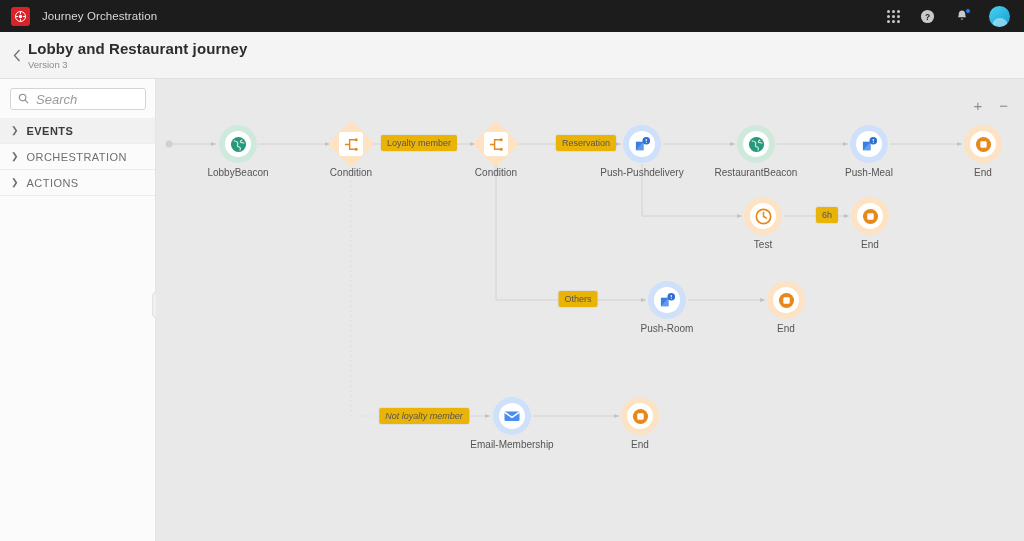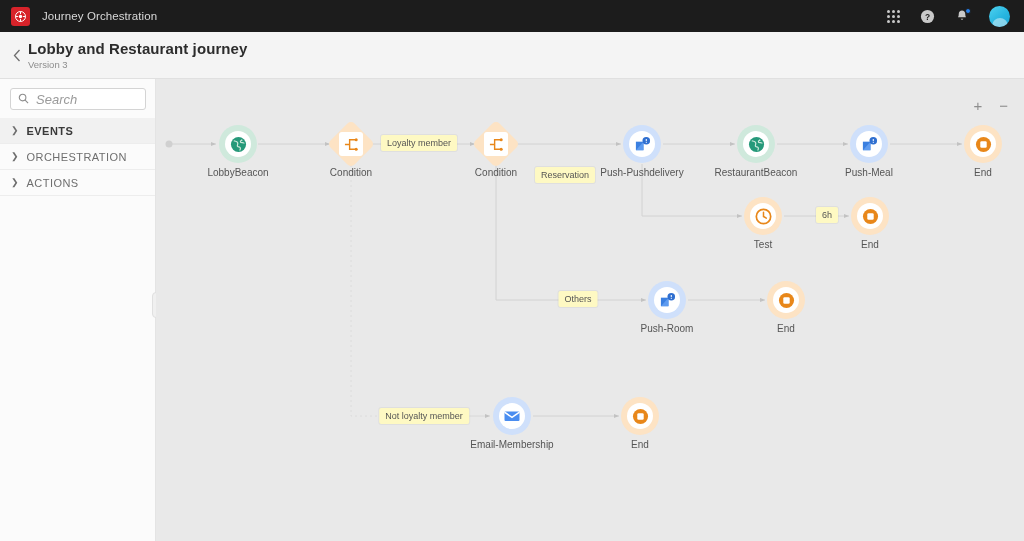--- a/index.html
+++ b/index.html
@@ -150,21 +150,21 @@
                      display: flex; align-items: center; justify-content: center; }
   .n-blue { background: #cfe0fb; }
   .n-blue .inner { width: 26px; height: 26px; border-radius: 50%; background: #fff;
                    display: flex; align-items: center; justify-content: center; }
   .n-diamond { background: #fde3c4; }
   .n-diamond .inner { width: 24px; height: 24px; border-radius: 3px; background: #fff;
                       display: flex; align-items: center; justify-content: center; }
 
   .edge-label {
     position: absolute; transform: translate(-50%, -50%);
-    background: #fef9c3; color: #555; font-size: 9px;
+    background: #eab308; color: #555; font-size: 9px;
     padding: 3px 6px; border-radius: 2px; white-space: nowrap;
     box-shadow: 0 0 0 1px rgba(0,0,0,.04); cursor: pointer;
   }
   .start-dot {
     position: absolute; width: 7px; height: 7px; border-radius: 50%;
     background: #d0d0d0; transform: translate(-50%,-50%);
   }
 </style>
 </head>
 <body>
@@ -489,19 +489,19 @@
             <circle cx="9" cy="9" r="8" fill="#e8871a"></circle>
             <rect x="5.6" y="5.6" width="6.8" height="6.8" rx="1.4" fill="#fff"></rect>
           </svg>
         </span>
           </div>
       </div>
       <div class="node-label">End</div>
     </div>
 
     <div class="edge-label" style="left:263px; top:64px;">Loyalty member</div>
-    <div class="edge-label" style="left:409px; top:64px;margin-top:32px;">Reservation</div>
+    <div class="edge-label" style="left:430px; top:64px;">Reservation</div>
     <div class="edge-label" style="left:659px; top:136px;margin-left:12px;">6h</div>
     <div class="edge-label" style="left:422px; top:220px;">Others</div>
-    <div class="edge-label" style="left:268px; top:337px;">Not loyalty member</div>
+    <div class="edge-label" style="left:268px; top:337px;font-style:italic;">Not loyalty member</div>
 
   </div>
 </div>
 
 </body></html>

